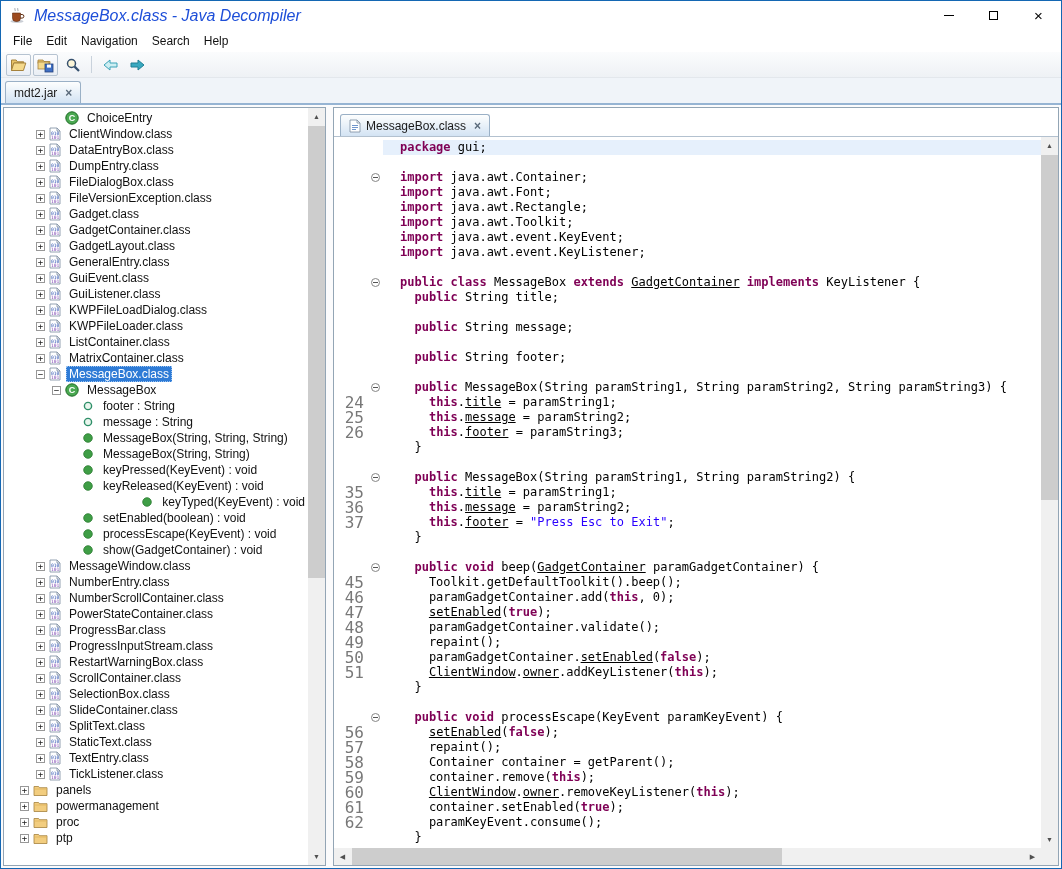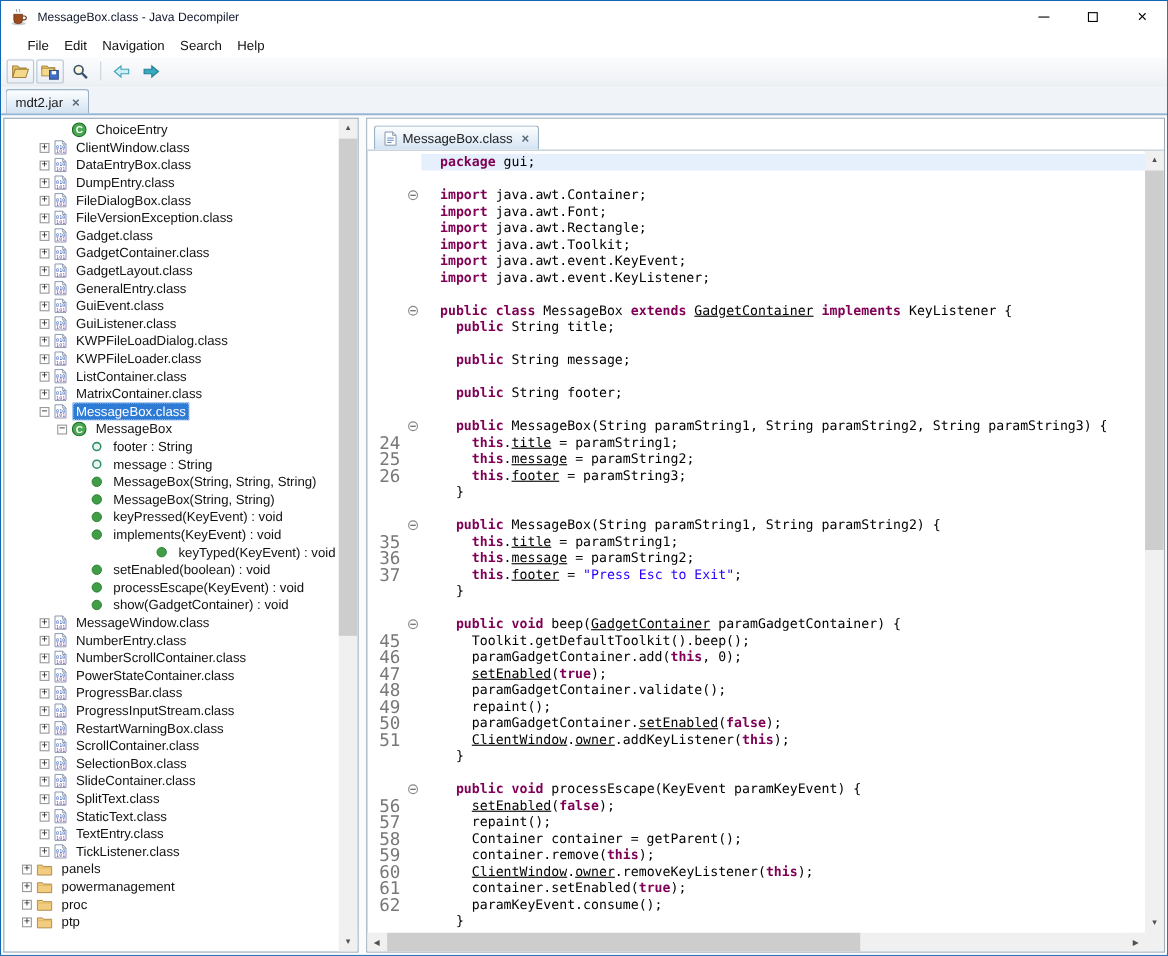--- a/index.html
+++ b/index.html
@@ -8,28 +8,28 @@
   }
   html,body{margin:0;padding:0;background:#dadada;}
   .window{
     width:1062px;height:869px;box-sizing:border-box;border:1px solid #1467b3;
     background:#fff;display:flex;flex-direction:column;
     font-family:"Liberation Sans",sans-serif;color:#111;overflow:hidden;
   }
   
   .titlebar{height:29px;flex:none;display:flex;align-items:center;background:#fff;}
   .app-icon{margin:0 8px 0 8px;display:flex;flex:none;}
-  .title-text{font-size:11px;color:#0f172a;white-space:nowrap;flex:1;}
+  .title-text{font-size:16px;color:#1d4ed8;white-space:nowrap;flex:1;font-style:italic;}
   .win-btn{width:45px;height:29px;flex:none;display:flex;align-items:center;justify-content:center;background:#fff;border:none;padding:0;cursor:default;}
   .min-glyph{width:10px;height:1px;background:#000;display:block;}
   .max-glyph{width:9px;height:9px;border:1px solid #000;display:block;box-sizing:border-box;background:#fff;}
   .close-glyph{font-size:15px;line-height:15px;color:#000;}
   .close-glyph::before{content:"\00d7";}
   
-  .menubar{height:22px;flex:none;display:flex;align-items:center;padding-left:17px;background:#fff;font-size:12px;}
+  .menubar{height:22px;flex:none;display:flex;align-items:center;padding-left:5px;background:#fff;font-size:12px;}
   .menu-item{padding:3px 7px;white-space:nowrap;}
   
   .toolbar{height:25px;flex:none;display:flex;align-items:center;padding:0 4px;background:linear-gradient(#fbfcfd,#eef1f5);border-bottom:1px solid #e3e7ec;}
   .tb-btn{width:25px;height:22px;display:flex;align-items:center;justify-content:center;background:transparent;border:1px solid transparent;border-radius:2px;margin:0 1px;padding:0;}
   .tb-btn.chrome{border:1px solid #b6c3d1;background:linear-gradient(#fdfdfe,#e9eef4);}
   .tb-sep{width:1px;height:17px;background:#c9d2dc;margin:0 5px;}
   
   .jartabs{height:25px;flex:none;background:#f0f4f9;border-bottom:2px solid #96b4d3;display:flex;align-items:flex-end;padding-left:4px;}
   .tab{height:22px;box-sizing:border-box;display:flex;align-items:center;padding:0 8px;
        border:1px solid #9ab0c6;border-bottom:none;border-radius:3px 3px 0 0;
@@ -423,21 +423,21 @@
             </span>
             <span class="tlabel">keyPressed(KeyEvent) : void</span>
           </div>
           <div class="tree-row" style="padding-left: 64px;">
             <span class="expander"></span>
             <span class="ticon">
               <svg width="14" height="14" viewBox="0 0 14 14">
                 <circle cx="7" cy="7" r="4.3" fill="#3f9e46" stroke="#2a7a30" stroke-width="0.8"></circle>
               </svg>
             </span>
-            <span class="tlabel">implements(KeyEvent) : void</span>
+            <span class="tlabel">keyReleased(KeyEvent) : void</span>
           </div>
           <div class="tree-row" style="padding-left: 64px; justify-content: flex-end;">
             <span class="expander"></span>
             <span class="ticon">
               <svg width="14" height="14" viewBox="0 0 14 14">
                 <circle cx="7" cy="7" r="4.3" fill="#3f9e46" stroke="#2a7a30" stroke-width="0.8"></circle>
               </svg>
             </span>
             <span class="tlabel">keyTyped(KeyEvent) : void</span>
           </div>

